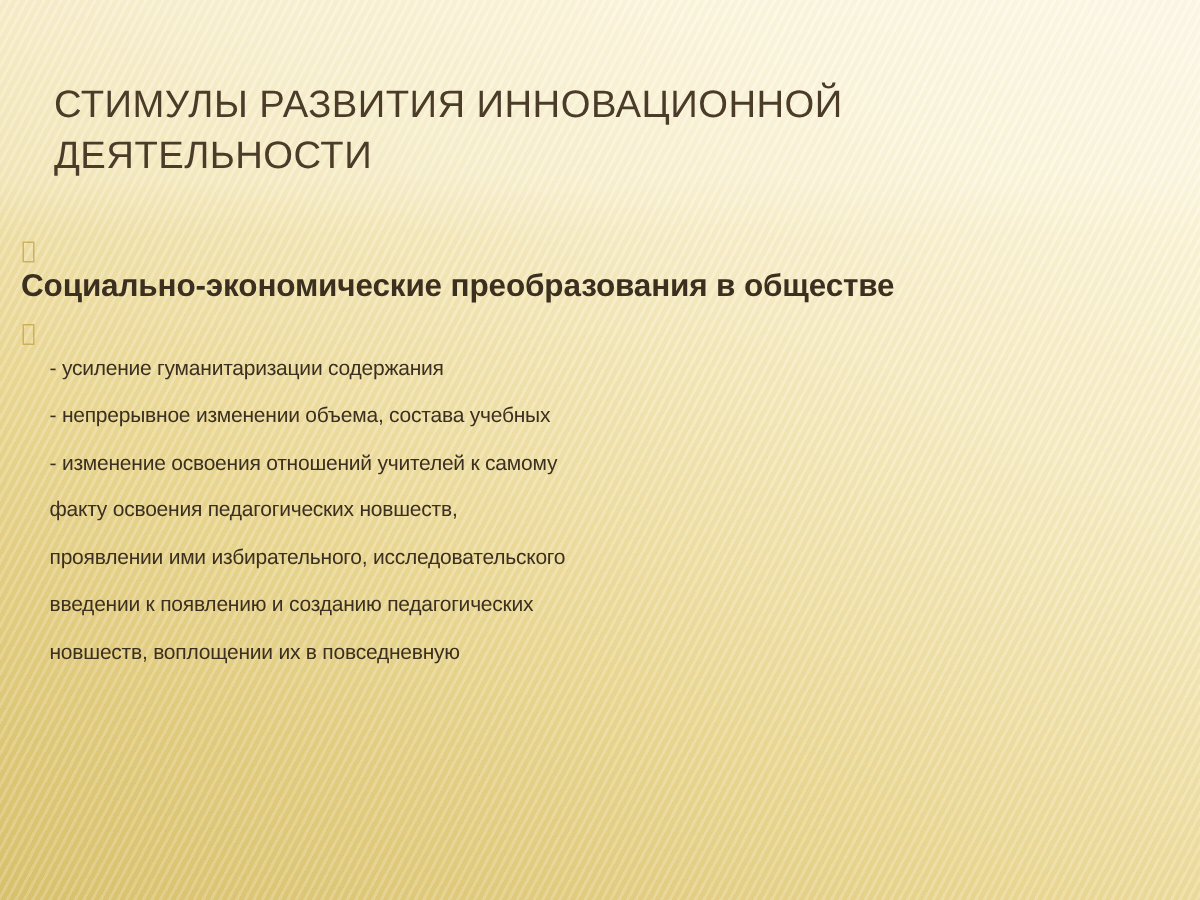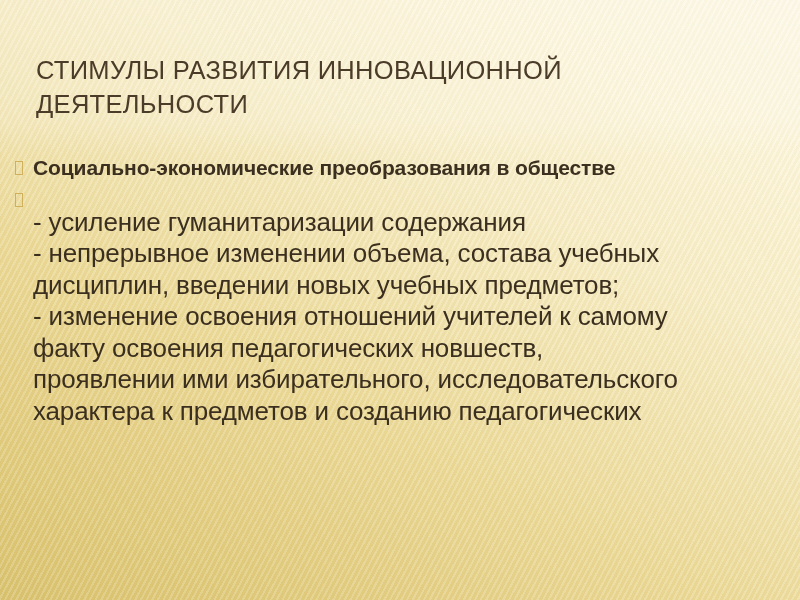--- a/index.html
+++ b/index.html
@@ -83,20 +83,21 @@
     position: absolute;
     left: 14px;
     top: 152px;
     width: 772px;
     color: #3b2f1f;
   }
 
   .bullet-row {
     display: flex;
     align-items: flex-start;
+    flex-direction: column;
   }
 
   .bullet-marker {
     flex: 0 0 auto;
     width: 8px;
     height: 14px;
     margin-top: 9px;
     margin-right: 10px;
     margin-left: 1px;
     border: 1px solid #c9a84f;
@@ -107,21 +108,21 @@
 
   .bullet-text {
     font-size: 21px;
     line-height: 31.5px;
     font-weight: 700;
     color: #3b2f1f;
     letter-spacing: -0.1px;
   }
 
   .plain-line {
-    font-size: 26px;
+    font-size: 14px;
     line-height: 31.5px;
     font-weight: 400;
     color: #3b2f1f;
     padding-left: 19px;
     letter-spacing: -0.15px;
     white-space: pre-wrap;
   }
 </style>
 </head>
 <body>
@@ -141,21 +142,21 @@
         <span class="bullet-marker"></span>
         <span class="bullet-text">Социально-экономические преобразования в обществе</span>
       </div>
 
       <div class="bullet-row">
         <span class="bullet-marker"></span>
       </div>
 
       <div class="plain-line">- усиление гуманитаризации содержания</div>
       <div class="plain-line">- непрерывное изменении объема, состава учебных</div>
-      <div class="plain-line">дисциплин, введении новых учебных предметов;</div>
       <div class="plain-line">- изменение освоения отношений учителей к самому</div>
       <div class="plain-line">факту освоения педагогических новшеств,</div>
       <div class="plain-line">проявлении ими избирательного, исследовательского</div>
-      <div class="plain-line">характера к предметов и созданию педагогических</div>
+      <div class="plain-line">введении к появлению и созданию педагогических</div>
+      <div class="plain-line">новшеств, воплощении их в повседневную</div>
 
     </div>
   </div>
 </div>
 
 </body></html>

